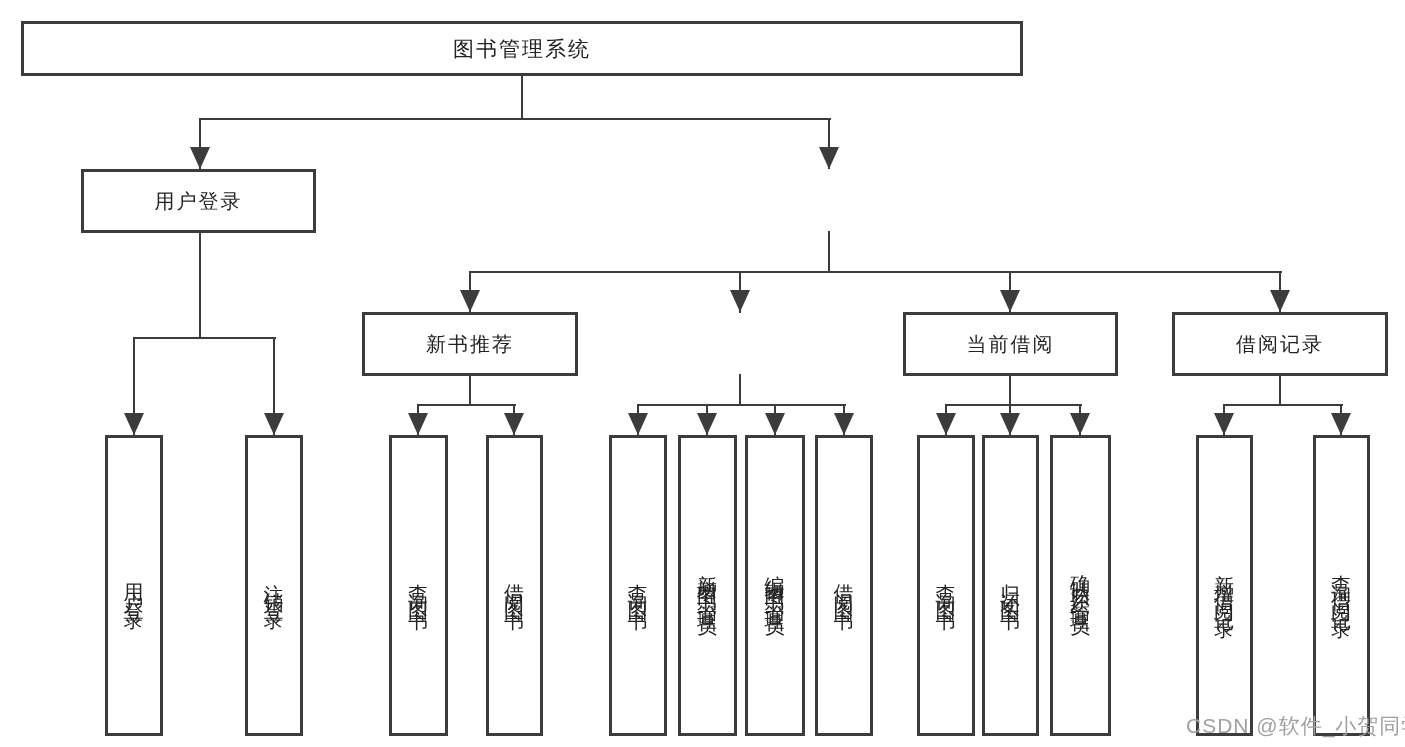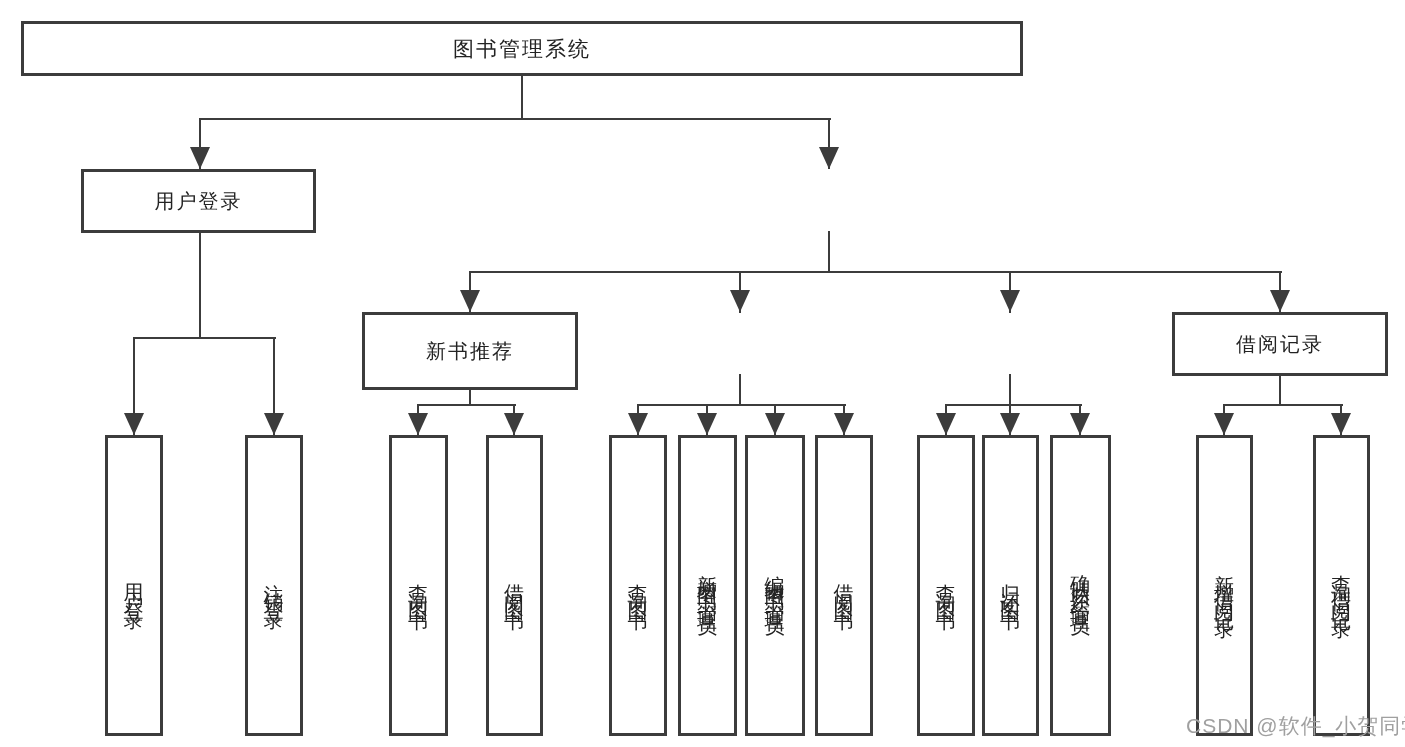--- a/index.html
+++ b/index.html
@@ -40,22 +40,25 @@
 <div class="stage">
 
   <div class="box" style="left:21px;top:13px;width:1002px;height:55px;margin-top:8px;">
     <span class="title-label">图书管理系统</span>
   </div>
 
   <div class="box" style="left:81px;top:169px;width:235px;height:64px;">
     <span class="hlabel">用户登录</span>
   </div>
 
-  <div class="box" style="left:362px;top:312px;width:216px;height:78px;">
+  <div class="box" style="left:362px;top:312px;width:216px;height:64px;">
     <span class="hlabel">新书推荐</span>
+  </div>
+  <div class="box" style="left:903px;top:312px;width:215px;height:64px;">
+    <span class="hlabel">当前借阅</span>
   </div>
   <div class="box" style="left:1172px;top:312px;width:216px;height:64px;justify-content:center;">
     <span class="hlabel">借阅记录</span>
   </div>
 
   <div class="box" style="left:105px;top:435px;width:58px;height:301px;">
     <span class="vlabel">用户登录</span>
   </div>
   <div class="box" style="left:245px;top:435px;width:58px;height:301px;">
     <span class="vlabel">注销登录</span>

